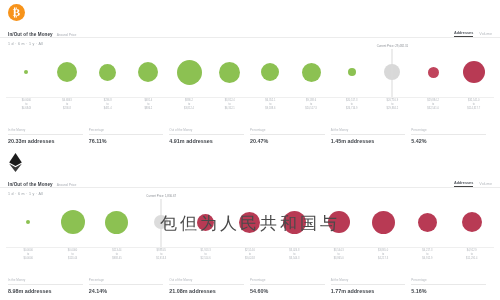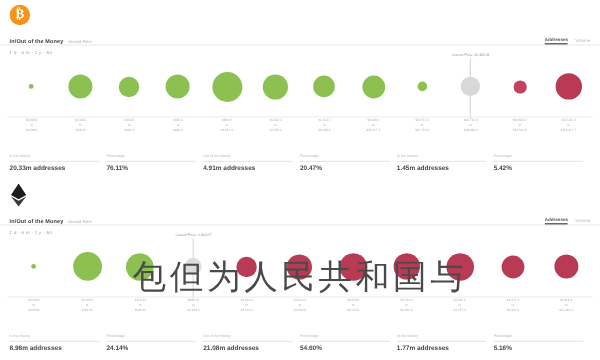--- a/index.html
+++ b/index.html
@@ -164,21 +164,21 @@
   .stat-value {
     font-size: 5.4px;
     font-weight: bold;
     color: #44484e;
   }
   .overlay-text {
     position: absolute;
     left: 0; right: 0;
     top: 62px;
     text-align: center;
-    font-size: 28px;
+    font-size: 17px;
     color: #4a4a4a;
     letter-spacing: 3px;
     font-family: "DejaVu Sans", sans-serif;
     pointer-events: none;
     white-space: nowrap;
     z-index: 5;
   }
 </style>
 </head>
 <body>

